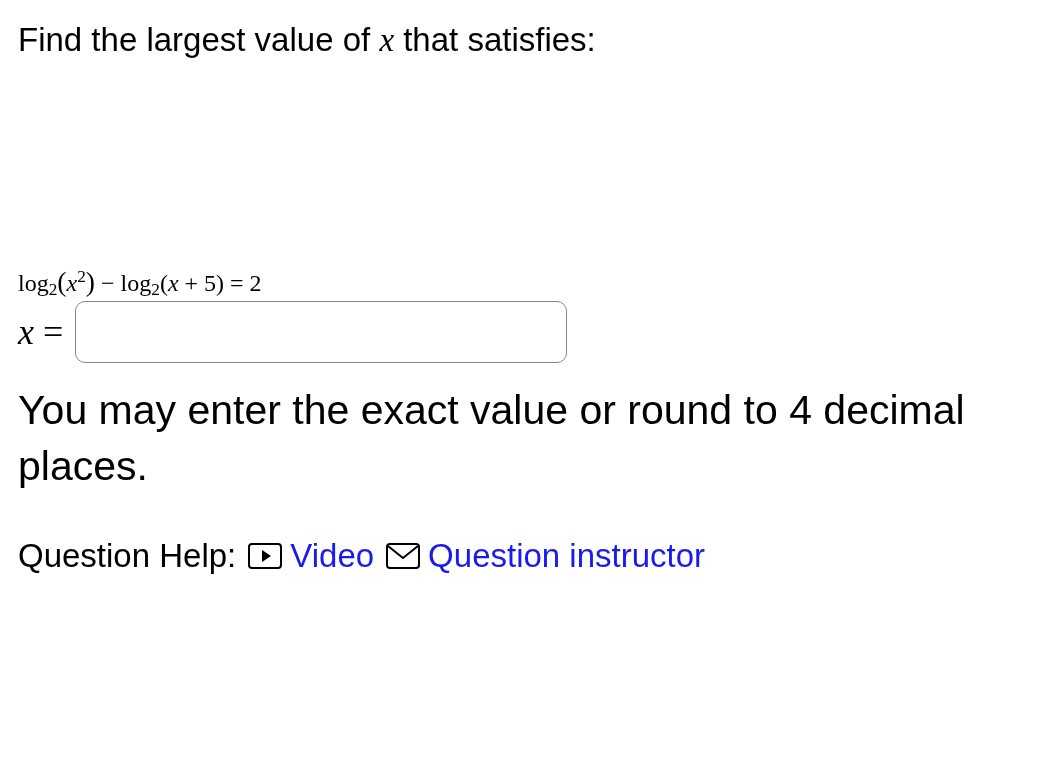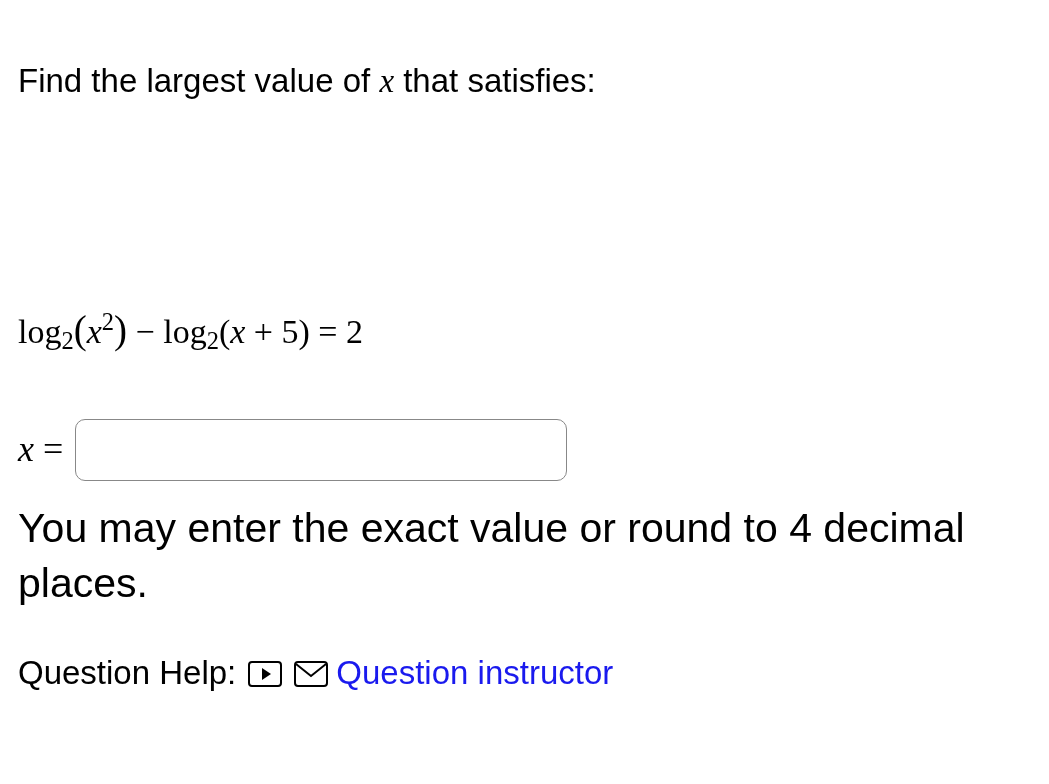--- a/index.html
+++ b/index.html
@@ -11,30 +11,28 @@
     font-family: "Lucida Sans Unicode", "Lucida Grande", "Trebuchet MS", Verdana, sans-serif;
     color: #000;
   }
   .container {
     padding: 18px 18px 0 18px;
     font-size: 33px;
     line-height: 1.35;
   }
   .prompt {
     margin-bottom: 200px;
-    margin-top: 41px;
   }
   .math-x {
     font-family: "Cambria Math", "STIXGeneral", "Georgia", serif;
     font-style: italic;
   }
   .equation {
     font-family: "Cambria Math", "STIXGeneral", "Georgia", serif;
-    font-size: 34px;
-    margin-bottom: 62px;
+    font-size: 24px;
     white-space: nowrap;
   }
   .eq-sub {
     font-size: 0.72em;
     vertical-align: -0.25em;
   }
   .eq-sup {
     font-size: 0.72em;
     vertical-align: 0.55em;
   }
@@ -125,20 +123,21 @@
   </div>
 
   <div class="hint">You may enter the exact value or round to 4 decimal places.</div>
 
   <div class="help-line">
     <span>Question Help:</span>
     <a class="help-link">
       <span class="icon-box">
         <span class="play-triangle"></span>
       </span>
+      <span>Video</span>
     </a>
     <a class="help-link">
       <svg class="mail-icon" viewBox="0 0 34 26">
         <rect x="1" y="1" width="32" height="24" rx="3" fill="none" stroke="#000" stroke-width="2"></rect>
         <polyline points="2,3 17,15 32,3" fill="none" stroke="#000" stroke-width="2"></polyline>
       </svg>
       <span>Question instructor</span>
     </a>
   </div>
 

